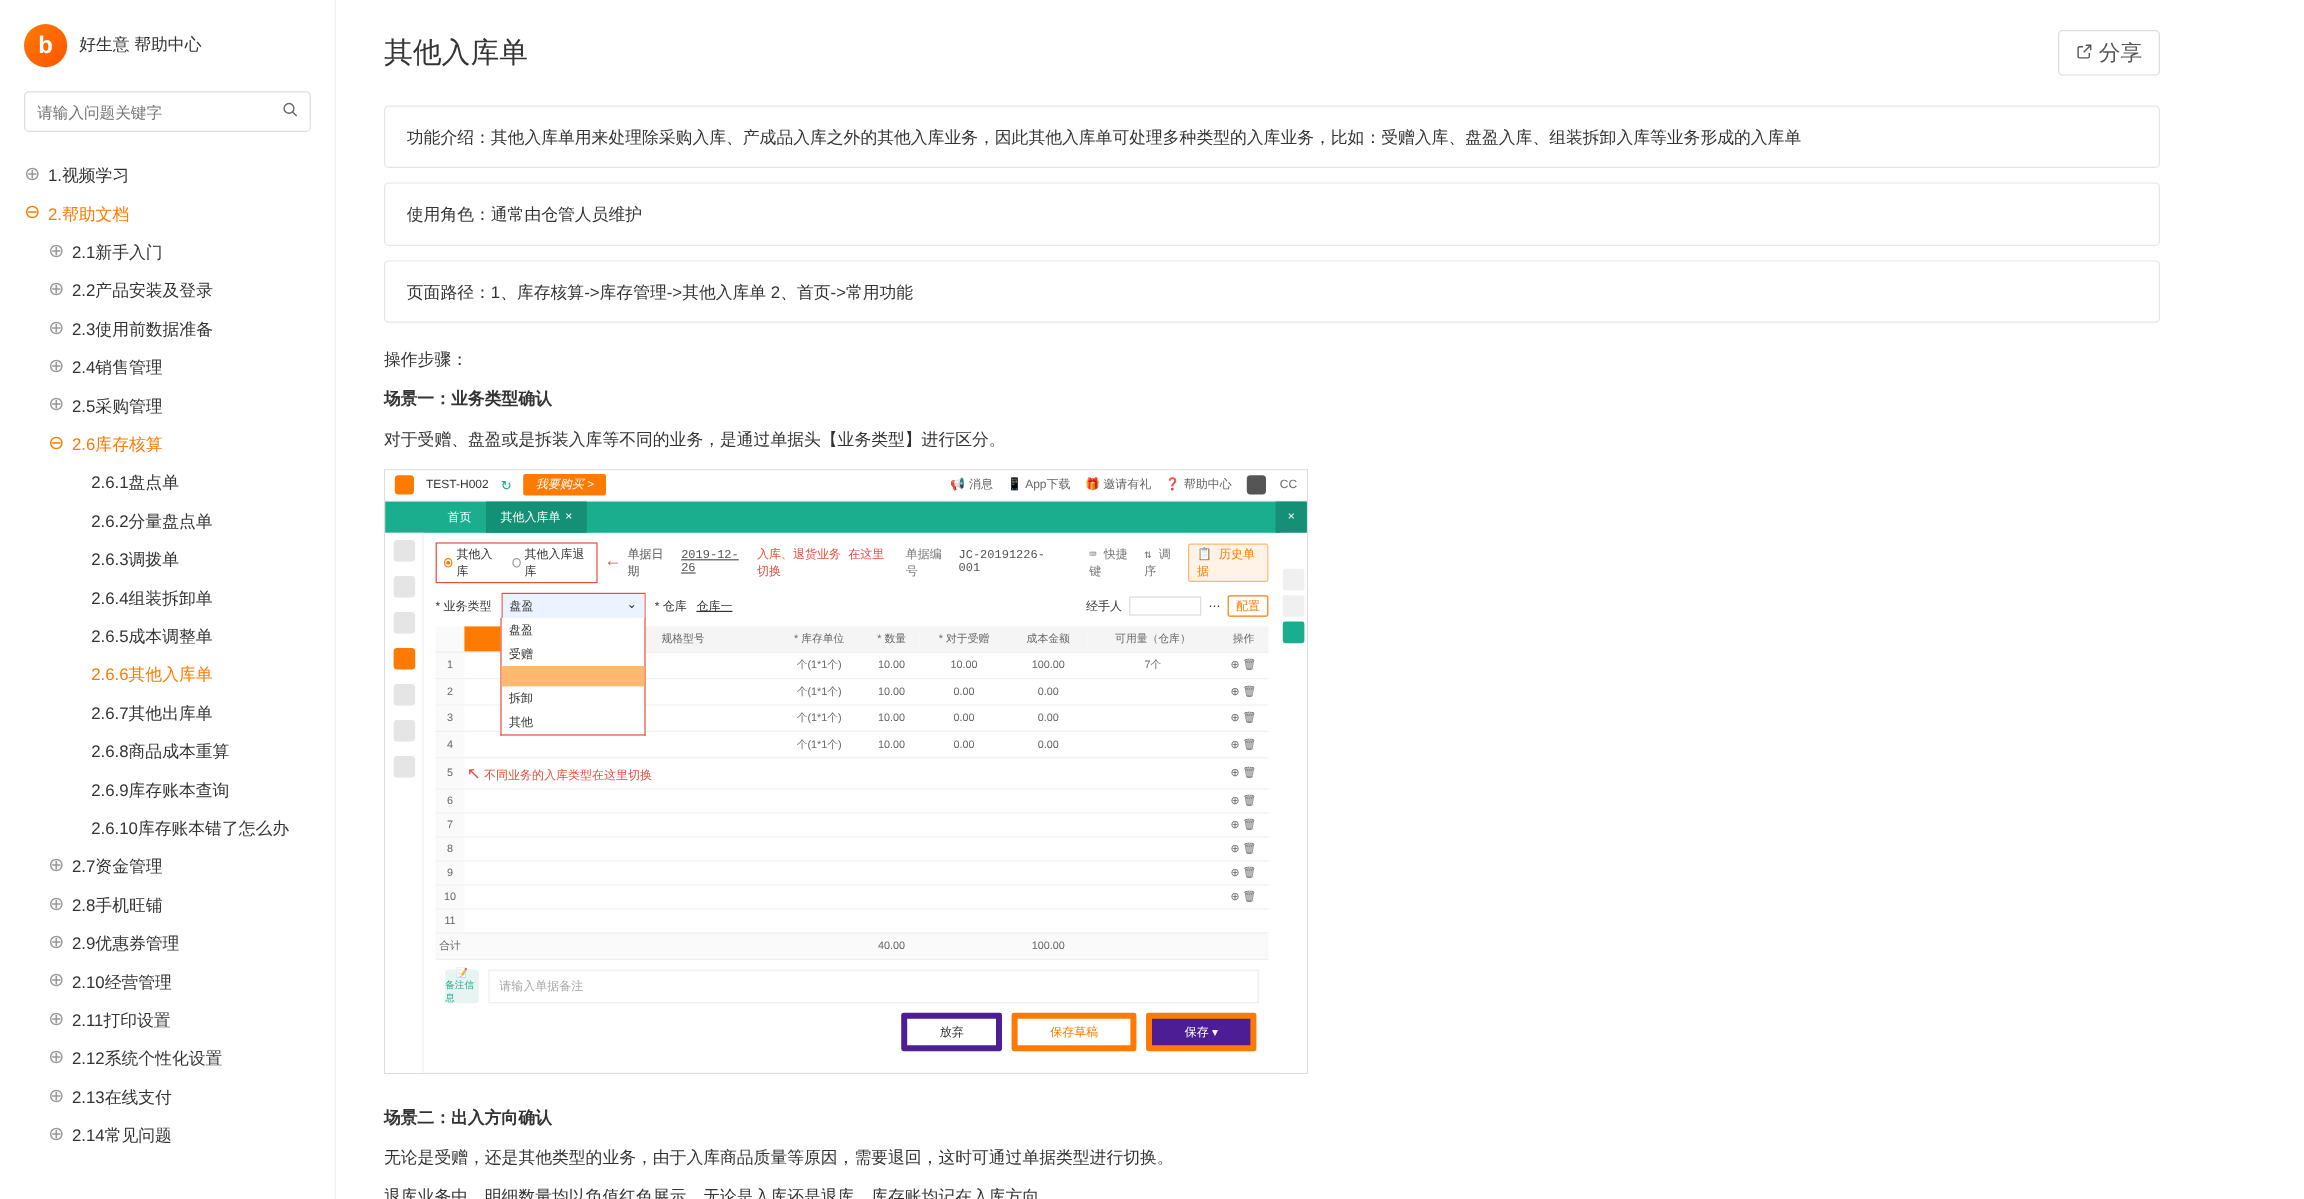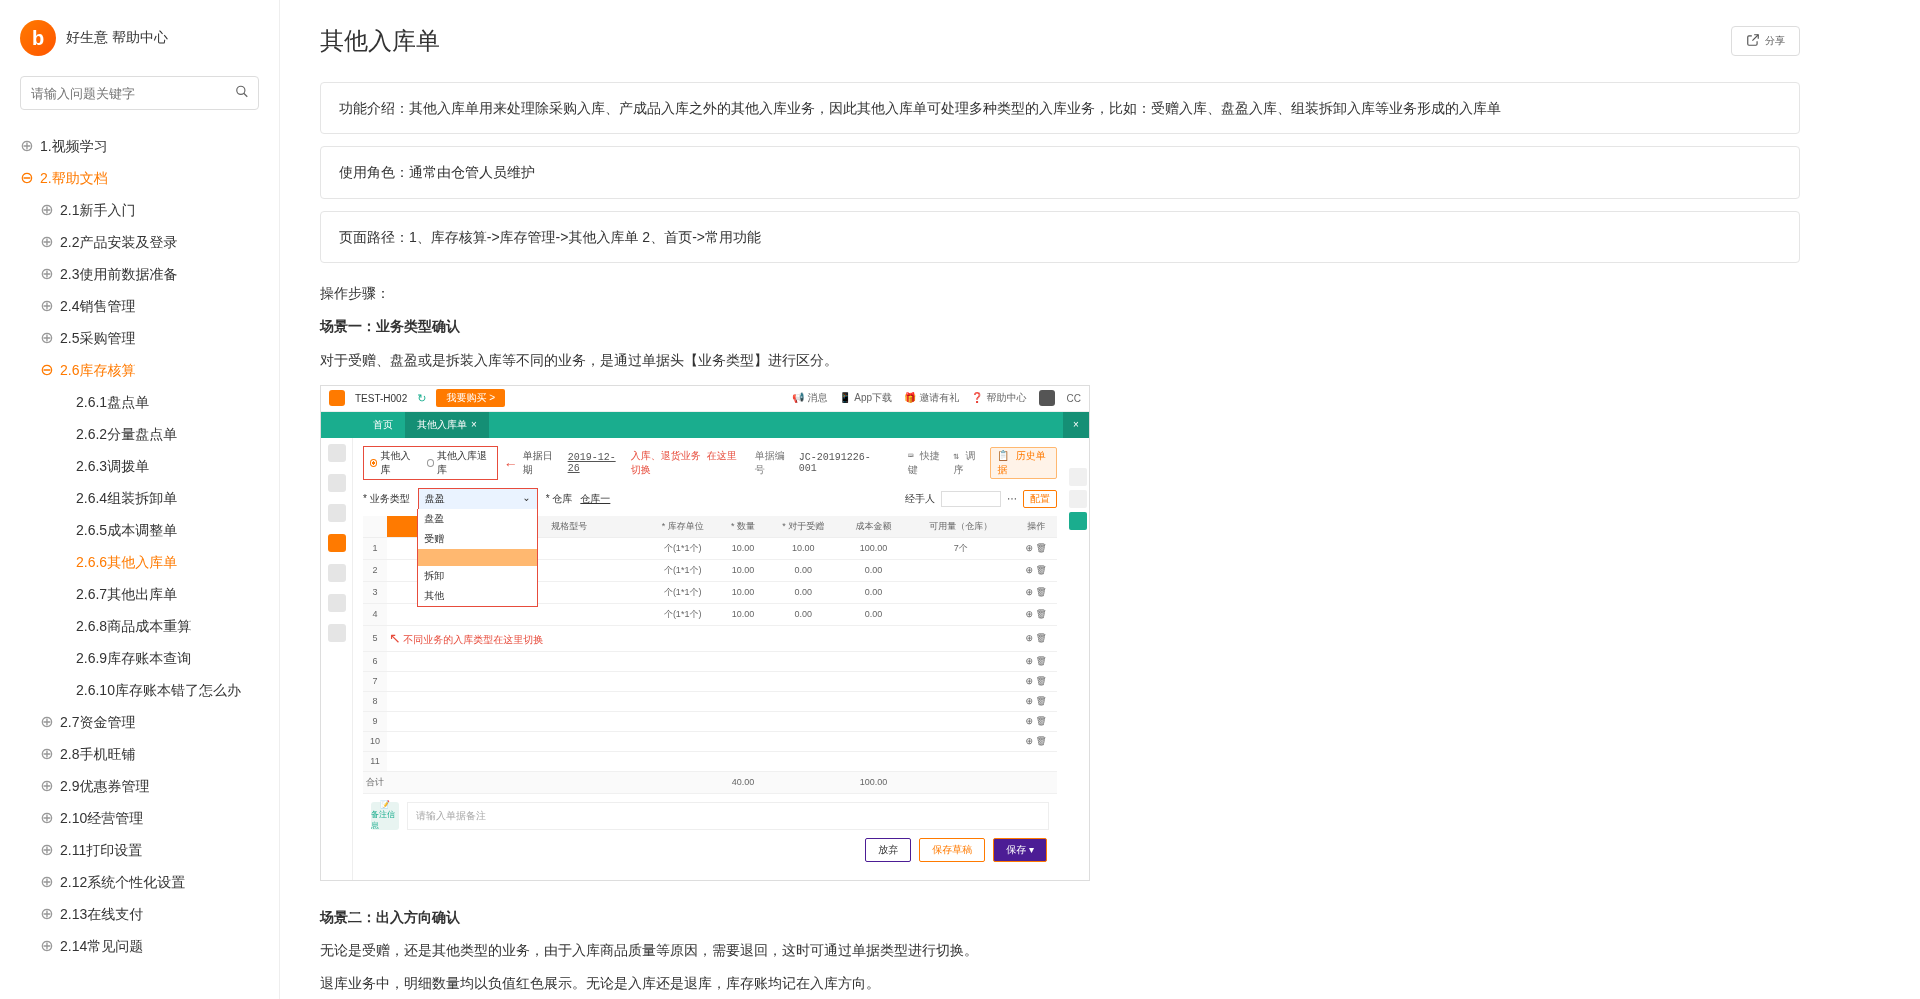--- a/index.html
+++ b/index.html
@@ -16,32 +16,32 @@
 .nav li { line-height: 32px; cursor: pointer; }
 .nav .lvl1 { padding-left: 0; display: flex; align-items: center; gap: 6px; }
 .nav .lvl2 { padding-left: 20px; display: flex; align-items: center; gap: 6px; }
 .nav .lvl3 { padding-left: 56px; }
 .nav .active { color: #ff7a00; }
 .nav .expand-icon { width: 14px; height: 14px; display: inline-flex; align-items: center; justify-content: center; font-size: 16px; color: #999; }
 .nav .active .expand-icon { color: #ff7a00; }
 .main { flex: 1; padding: 25px 40px; max-width: 1560px; }
 .page-head { display: flex; justify-content: space-between; align-items: center; margin-bottom: 25px; }
 .page-title { font-size: 24px; font-weight: 500; }
-.share-btn { border: 1px solid #ddd; background: #fff; padding: 6px 14px; border-radius: 4px; cursor: pointer; display: flex; align-items: center; gap: 5px; font-size: 10px; color: #555; }
+.share-btn { border: 1px solid #ddd; background: #fff; padding: 6px 14px; border-radius: 4px; cursor: pointer; display: flex; align-items: center; gap: 5px; font-size: 18px; color: #555; }
 .info-block { border: 1px solid #e5e5e5; border-radius: 4px; padding: 14px 18px; margin-bottom: 12px; font-size: 14px; line-height: 1.6; }
 .info-label { color: #333; }
 .content-area { margin-top: 18px; }
 .content-area p { margin: 8px 0; line-height: 1.8; }
 .scene-title { font-weight: bold; margin-top: 12px; }
 .screenshot { border: 1px solid #ddd; margin: 12px 0 24px 0; background: #fff; width: 770px; font-size: 10px; color: #333; }
 .ss-topbar { height: 26px; background: #fff; display: flex; align-items: center; padding: 0 8px; gap: 10px; border-bottom: 1px solid #eee; }
 .ss-logo { width: 16px; height: 16px; border-radius: 3px; background: #ff7a00; }
 .ss-test { color: #333; font-size: 10px; }
 .ss-refresh { color: #1aad8e; font-size: 11px; }
-.ss-orange-btn { background: #ff7a00; color: #fff; padding: 2px 10px; border-radius: 2px; font-size: 10px; }
+.ss-orange-btn { background: #ff7a00; color: #fff; padding: 2px 10px; border-radius: 2px; font-size: 10px; font-style: italic; }
 .ss-top-right { margin-left: auto; display: flex; gap: 12px; align-items: center; font-size: 10px; color: #666; }
 .ss-avatar { width: 16px; height: 16px; border-radius: 3px; background: #555; }
 .ss-tabs { height: 26px; background: #1aad8e; display: flex; align-items: center; padding-left: 40px; color: #fff; font-size: 10px; }
 .ss-tab { padding: 12px 12px; height: 100%; display: flex; align-items: center; }
 .ss-tab.active { background: #158f75; }
 .ss-tab-close { margin-left: 4px; }
 .ss-tabs-x { margin-left: auto; width: 26px; height: 26px; background: #158f75; display: flex; align-items: center; justify-content: center; }
 .ss-body { display: flex; }
 .ss-leftnav { width: 32px; background: #fff; border-right: 1px solid #eee; display: flex; flex-direction: column; align-items: center; padding-top: 6px; gap: 12px; }
 .ss-leftnav-icon { width: 18px; height: 18px; border-radius: 3px; background: #e5e5e5; }
@@ -68,21 +68,21 @@
 .ss-btn-outline { border: 1px solid #ff7a00; color: #ff7a00; padding: 1px 6px; border-radius: 2px; }
 .ss-table { width: 100%; margin-top: 6px; border-collapse: collapse; font-size: 9px; }
 .ss-table th { background: #f5f5f5; padding: 4px 2px; font-weight: normal; color: #666; text-align: center; border-bottom: 1px solid #eee; }
 .ss-table th.first { background: #ff7a00; color: #fff; }
 .ss-table td { padding: 4px 2px; text-align: center; border-bottom: 1px solid #f0f0f0; color: #666; height: 20px; }
 .ss-table .rownum { background: #fafafa; width: 24px; }
 .ss-footer { display: flex; gap: 8px; padding: 8px; }
 .ss-remark-icon { width: 28px; height: 28px; background: #e8f4f1; border-radius: 3px; display: flex; flex-direction: column; align-items: center; justify-content: center; font-size: 8px; color: #1aad8e; }
 .ss-remark-input { flex: 1; border: 1px solid #eee; height: 28px; padding: 0 8px; font-size: 10px; color: #aaa; display: flex; align-items: center; }
 .ss-actions { display: flex; justify-content: flex-end; gap: 8px; padding: 0 10px 10px; }
-.ss-btn { padding: 4px 12px; border-radius: 2px; font-size: 10px; border: 1px solid #4c1d95; background: #fff; }
+.ss-btn { padding: 4px 27px; border-radius: 2px; font-size: 10px; border: 5px solid #4c1d95; background: #fff; }
 .ss-btn.outline-orange { border-color: #ff7a00; color: #ff7a00; }
 .ss-btn.solid-orange { background: #4c1d95; color: #fff; border-color: #ff7a00; }
 .ss-rightbar { width: 22px; background: #fff; display: flex; flex-direction: column; gap: 4px; padding-top: 30px; }
 .ss-rb-icon { width: 18px; height: 18px; margin: 0 auto; background: #f0f0f0; border-radius: 2px; }
 .ss-rb-icon.green { background: #1aad8e; }
 </style>
 </head>
 <body>
 
 <div class="container">

